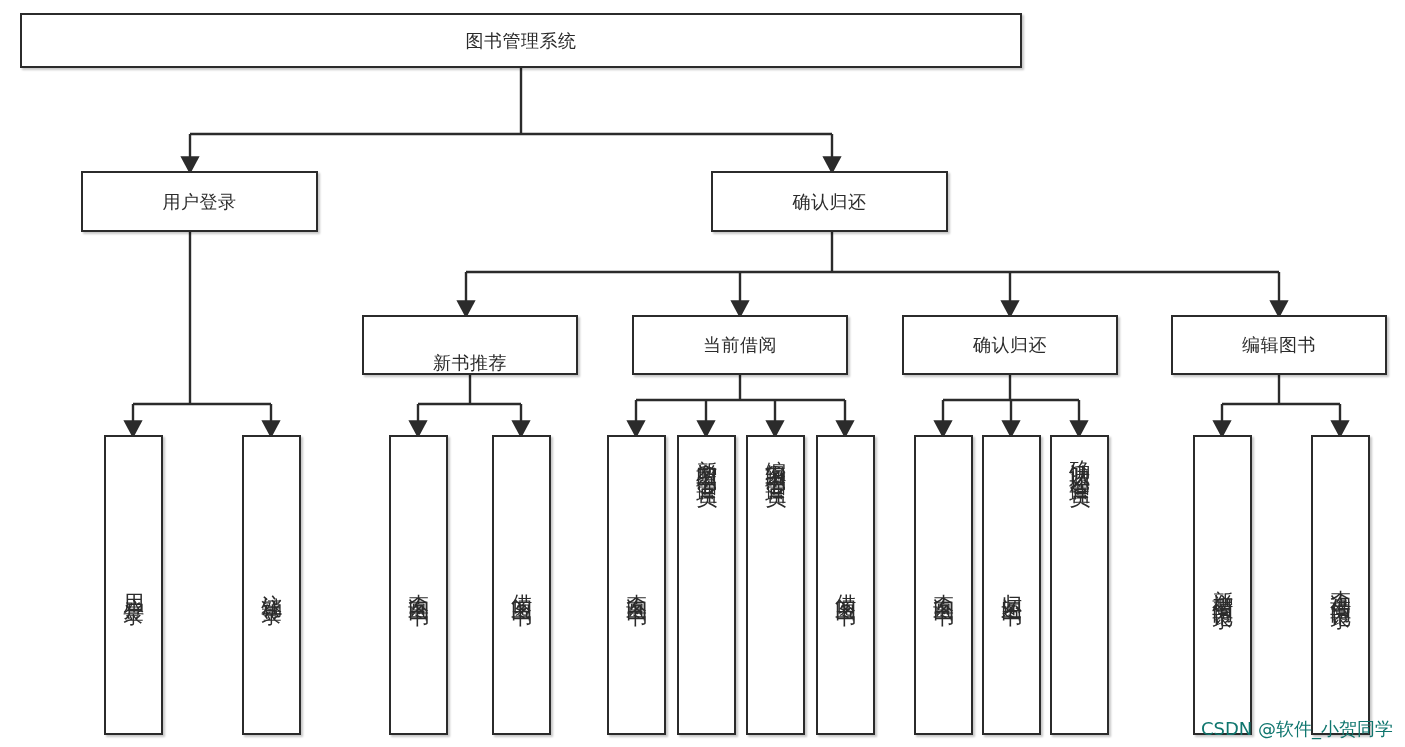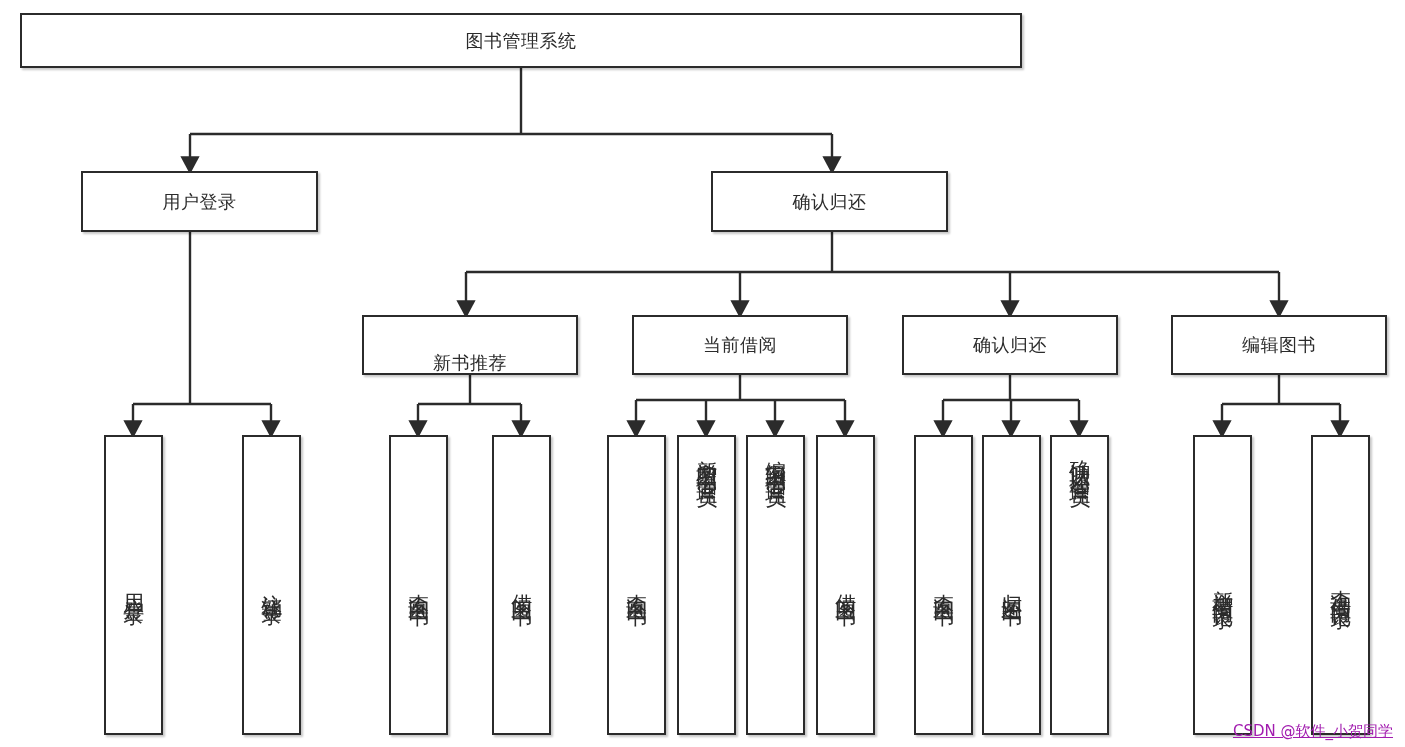--- a/index.html
+++ b/index.html
@@ -61,26 +61,25 @@
     max-height: 100%;
   }
   .node.vertical.centered {
     align-items: center;
     padding-top: 0;
   }
   #watermark {
     position: absolute;
     right: 12px;
     bottom: 6px;
-    font-size: 15px;
-    color: #a21caf;
+    font-size: 18px;
+    color: #0f766e;
     z-index: 5;
     white-space: nowrap;
     font-family: "DejaVu Sans", "Liberation Sans", sans-serif;
-    text-decoration: underline;
   }
 </style>
 </head>
 <body>
 
 <div id="diagram-root">
 
   <svg id="edges-layer" width="1405" height="747" viewBox="0 0 1405 747" xmlns="http://www.w3.org/2000/svg">
     <defs>
       <marker id="arrowhead" markerWidth="9" markerHeight="9" refX="3.2" refY="4" orient="auto" markerUnits="strokeWidth">

